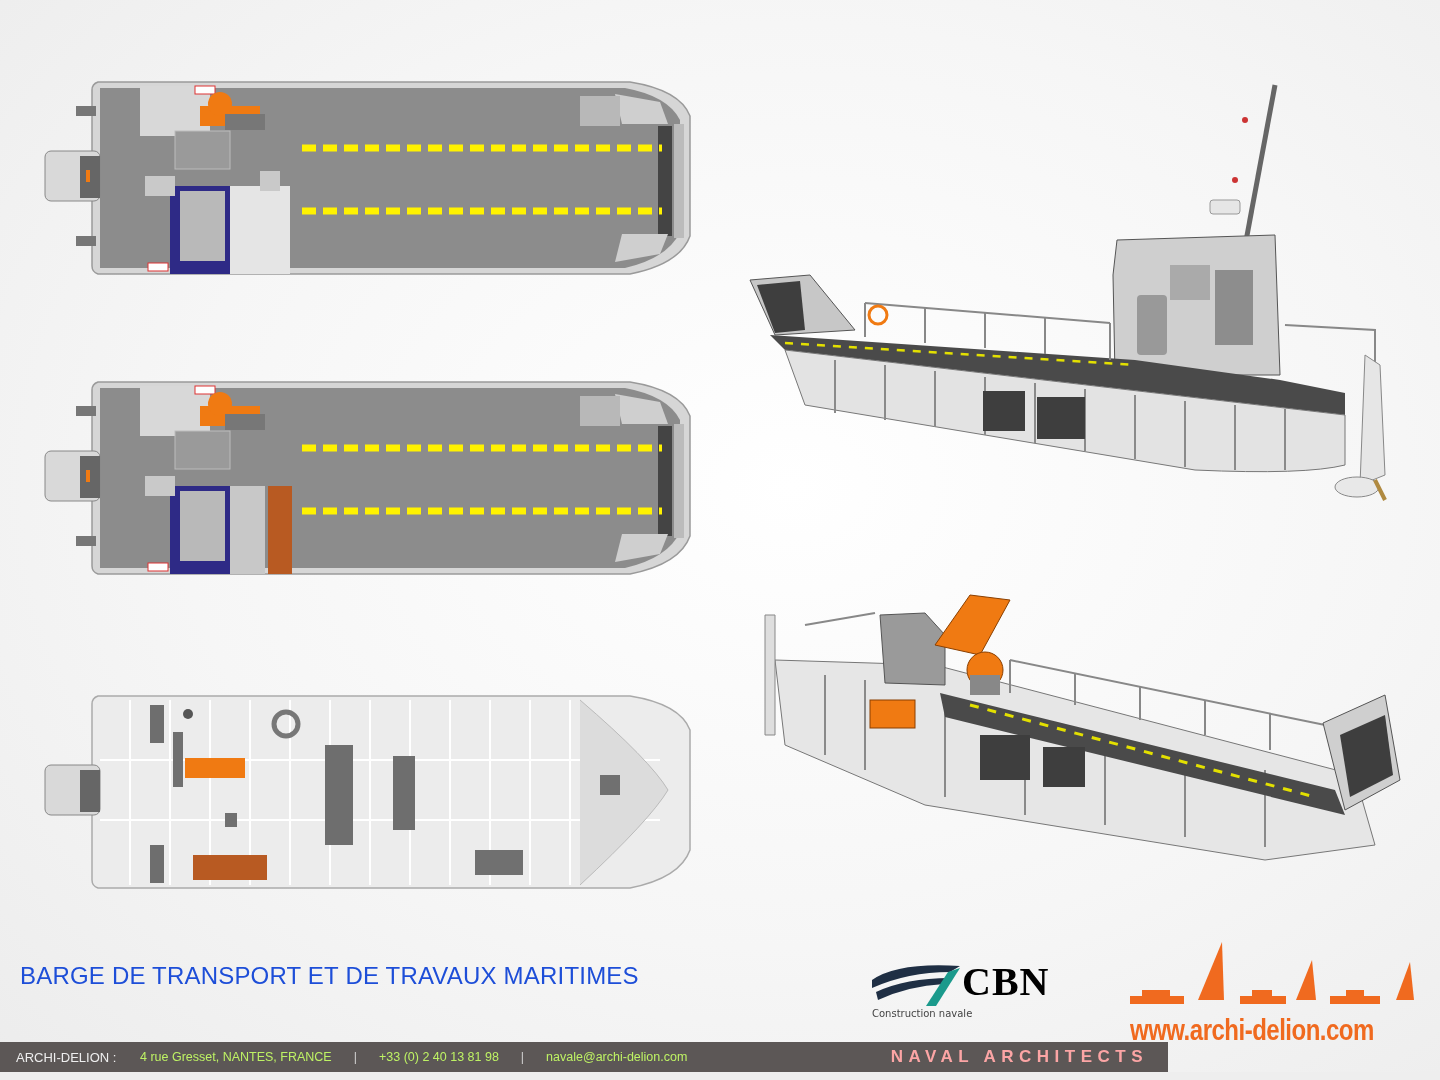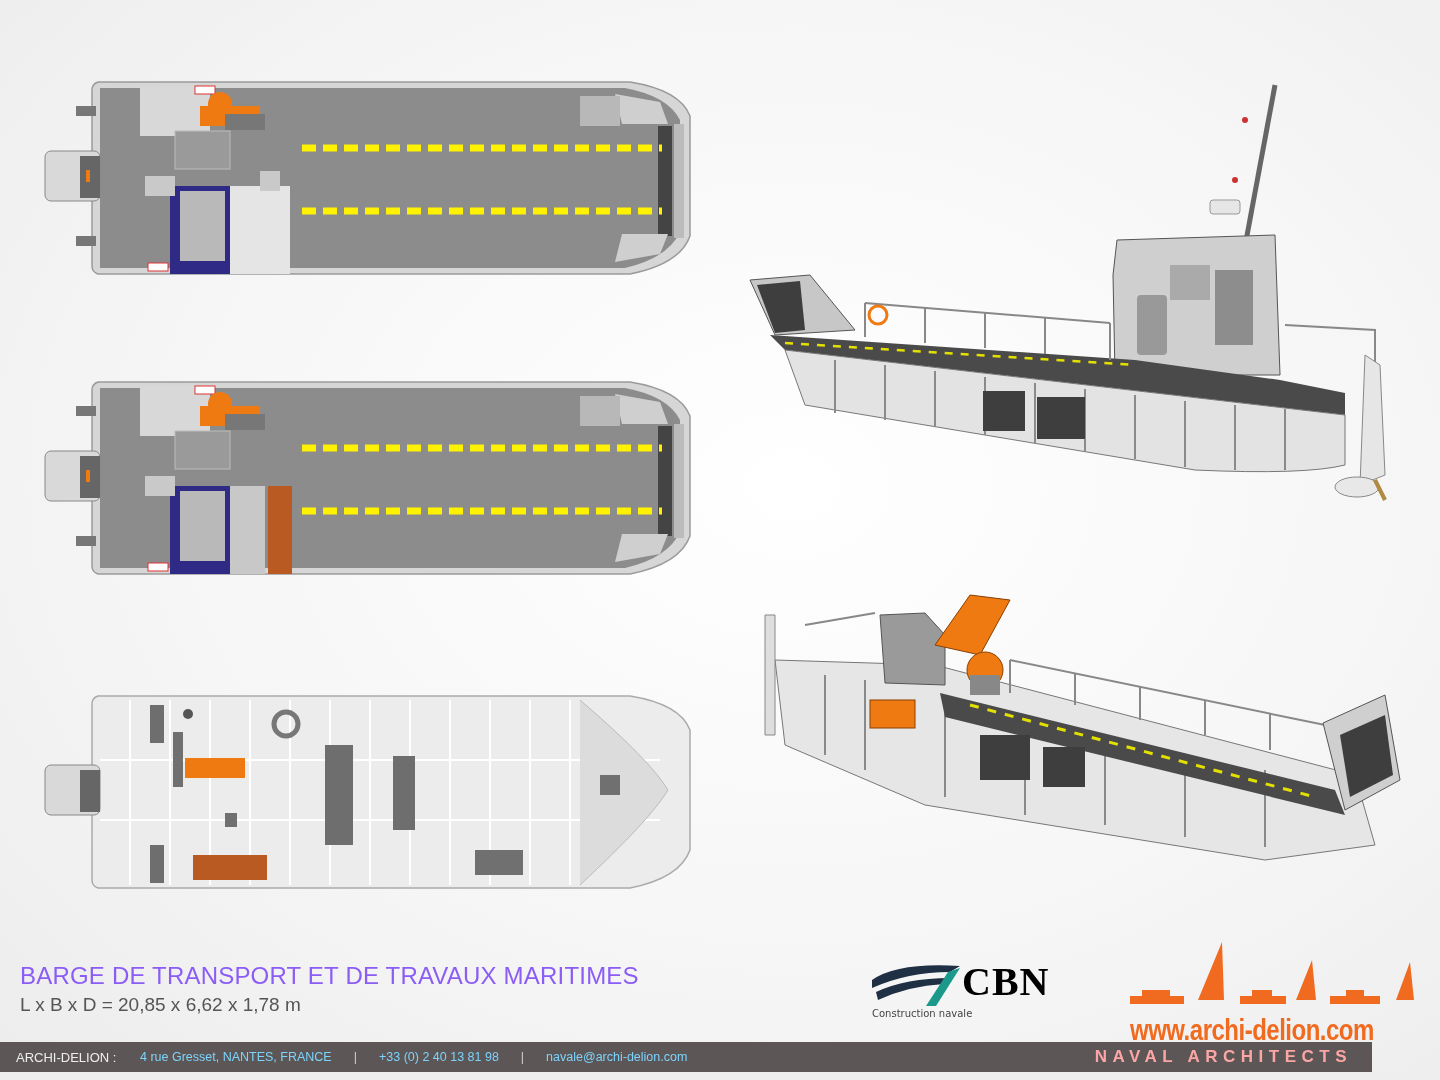--- a/index.html
+++ b/index.html
@@ -10,34 +10,34 @@
     position: relative;
   }
   .abs { position: absolute; }
 
   
   .plan { position: absolute; }
   .plan svg { display: block; }
 
   
   .title-block { left: 20px; top: 962px; color: #555; }
-  .title-main { font-size: 24px; letter-spacing: 0.2px; color: #8b5cf6; }
+  .title-main { font-size: 24px; letter-spacing: 0.2px; color: #1d4ed8; }
   .title-sub { font-size: 19px; color: #555; margin-top: 4px; }
 
   
   .cbn-logo { left: 868px; top: 958px; width: 220px; height: 70px; }
   .cbn-text { position: absolute; left: 94px; top: 0; font-size: 40px; color: #000000; font-weight: bold; letter-spacing: 1px; font-family: Liberation Serif, serif; }
   .cbn-sub { position: absolute; left: 4px; top: 50px; font-size: 10px; color: #444; font-family: "DejaVu Sans", sans-serif; }
   .ad-logo { left: 1126px; top: 940px; width: 304px; height: 102px; }
   .ad-url { position: absolute; left: 4px; top: 72px; font-size: 24px; font-weight: bold; color: #f06a1f; letter-spacing: -0.5px; font-family: "Liberation Sans", sans-serif; transform: scaleY(1.25); transform-origin: top left; }
 
   
-  .footer { left: 0; top: 1042px; width: 1372px; height: 30px; background: #5c5756; color: #eee; font-size: 12.5px; display: flex; align-items: center; }
+  .footer { left: 0; top: 1042px; width: 1168px; height: 30px; background: #5c5756; color: #eee; font-size: 12.5px; display: flex; align-items: center; }
   .footer .company { margin-left: 16px; width: 124px; font-size: 13px; }
-  .footer .item { color: #7dd3fc; }
+  .footer .item { color: #bef264; }
   .footer .sep { color: #cfcfcf; margin: 0 22px; }
   .footer .tagline { position: absolute; right: 20px; top: 5px; font-size: 17px; font-weight: bold; letter-spacing: 5.5px; color: #fca5a5; }
   .footer-bottom { left: 0; top: 1072px; width: 1440px; height: 8px; background: #eeeeee; }
 </style>
 </head>
 <body>
 
 <div class="plan" style="left:40px; top:76px;">
   <svg width="660" height="205" viewBox="0 0 660 205">
 
@@ -237,21 +237,20 @@
 
     <path d="M578,148 L640,120 L655,205 L600,235 Z" fill="#cfcfcf" stroke="#555"></path>
     <path d="M595,160 L640,140 L648,200 L605,222 Z" fill="#3e3e3e"></path>
 
     <path d="M20,40 L30,40 L30,160 L20,160 Z" fill="#dedede" stroke="#888"></path>
   </svg>
 </div>
 
 <div class="abs title-block">
   <div class="title-main">BARGE DE TRANSPORT ET DE TRAVAUX MARITIMES</div>
-  <div class="title-sub">L x B x D = 20,85 x 6,62 x 1,78 m</div>
 </div>
 
 <div class="abs cbn-logo">
   <svg width="95" height="50" viewBox="0 0 95 50" style="position:absolute; left:0; top:0;">
     <path d="M4,22 Q30,4 92,8 L82,14 Q40,14 4,30 Z" fill="#1f2f44"></path>
     <path d="M8,34 Q38,20 82,20 L76,26 Q40,28 10,42 Z" fill="#1f2f44"></path>
     <path d="M80,14 L92,10 L68,48 L58,48 Z" fill="#1b9a8c"></path>
   </svg>
   <span class="cbn-text">CBN</span>
   <span class="cbn-sub">Construction navale</span>

